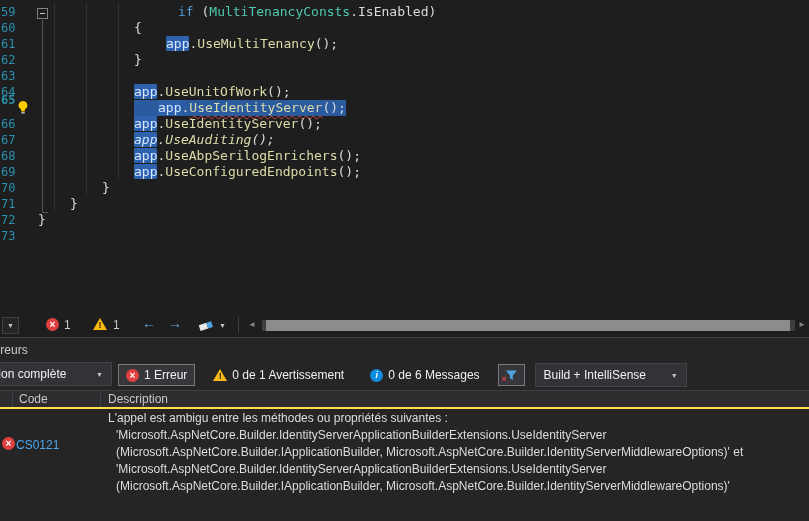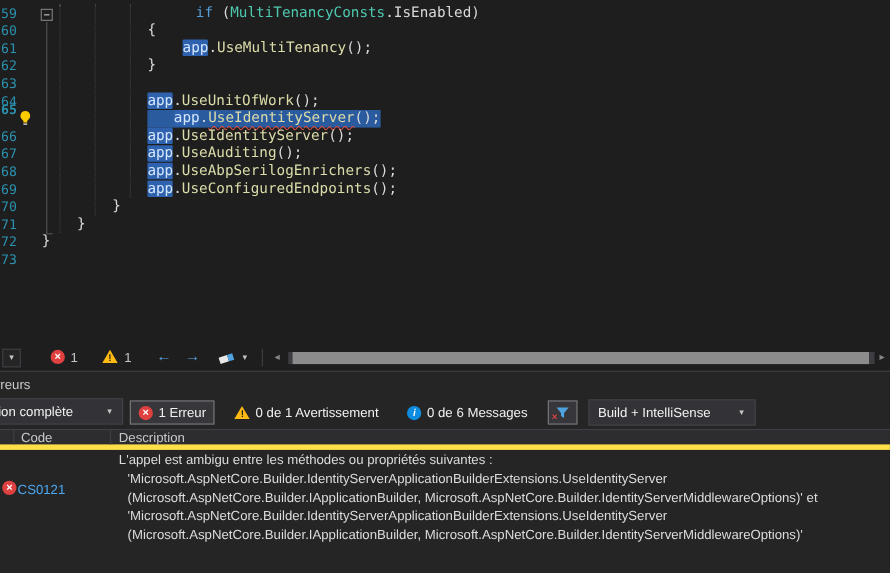--- a/index.html
+++ b/index.html
@@ -56,21 +56,21 @@
   .combo .chev{margin-left:auto;font-size:7px;color:#C5C5C5;padding-left:8px}
   .scope-combo{top:24px;left:-38px;width:150px}
   .filters{position:absolute;top:25px;left:118px;display:flex;align-items:center;gap:10px;height:24px}
   .tool-btn{display:flex;align-items:center;gap:5px;height:22px;padding:0 7px;background:none;
             border:1px solid transparent;color:#F1F1F1;font-family:"Liberation Sans",sans-serif;font-size:12px;white-space:nowrap}
   .tool-btn.checked{background:#37373B;border:1px solid #7A7A7E}
   .tool-btn.icon-only{padding:0 5px;position:relative}
   .tool-btn .redx{position:absolute;left:3px;bottom:1px;color:#DF4040;font-size:9px;font-weight:bold}
   .build-combo{position:relative;top:0;left:0;width:152px;height:24px}
   .grid-header{position:absolute;top:52px;left:0;width:809px;height:19px;background:#2D2D30;
-               border-top:1px solid #3F3F46;border-bottom:5px solid #fde047;display:flex;color:#C8C8C8}
+               border-top:1px solid #3F3F46;border-bottom:2px solid #fde047;display:flex;color:#C8C8C8}
   .col-sev{width:13px;border-right:1px solid #3F3F46}
   .col-code{width:88px;border-right:1px solid #3F3F46;display:flex;align-items:center;padding-left:6px}
   .col-desc{flex:1;display:flex;align-items:center;padding-left:7px}
   .grid-row{position:absolute;top:71px;left:0;width:809px;height:94px}
   .row-sev{position:absolute;left:2px;top:28px}
   .row-code{position:absolute;left:16px;top:29px;color:#4BA7F0}
   .row-desc{position:absolute;left:108px;top:1px;color:#DCDCDC;line-height:17px;white-space:pre}
   .row-desc div+div{padding-left:8px}
 </style>
 </head>
@@ -114,21 +114,21 @@
         <div class="line-num" style="top: 228px;">73</div>
       </div>
     <div>
         <div class="code-line" style="top: 4px; left: 134px; margin-left: 44px;"><span class="c-k">if</span><span class="c-p"> (</span><span class="c-t">MultiTenancyConsts</span><span class="c-p">.IsEnabled)</span></div>
         <div class="code-line" style="top: 20px; left: 134px;"><span class="c-p">{</span></div>
         <div class="code-line" style="top: 36px; left: 166px;"><span class="c-vh">app</span><span class="c-p">.</span><span class="c-m">UseMultiTenancy</span><span class="c-p">();</span></div>
         <div class="code-line" style="top: 52px; left: 134px;"><span class="c-p">}</span></div>
         <div class="code-line" style="top: 84px; left: 134px;"><span class="c-vh">app</span><span class="c-p">.</span><span class="c-m">UseUnitOfWork</span><span class="c-p">();</span></div>
         <div class="code-line selected" style="top: 100px; left: 134px; padding-left: 24px;"><span class="c-vh">app</span><span class="c-p">.</span><span class="c-e">UseIdentityServer</span><span class="c-p">();</span></div>
         <div class="code-line" style="top: 116px; left: 134px;"><span class="c-vh">app</span><span class="c-p">.</span><span class="c-m">UseIdentityServer</span><span class="c-p">();</span></div>
-        <div class="code-line" style="top: 132px; left: 134px;"><span class="c-vh">app</span><span class="c-p">.</span><span class="c-m">UseAuditing</span><span class="c-p">();</span></div>
+        <div class="code-line" style="top: 132px; left: 134px; font-style: italic;"><span class="c-vh">app</span><span class="c-p">.</span><span class="c-m">UseAuditing</span><span class="c-p">();</span></div>
         <div class="code-line" style="top: 148px; left: 134px;"><span class="c-vh">app</span><span class="c-p">.</span><span class="c-m">UseAbpSerilogEnrichers</span><span class="c-p">();</span></div>
         <div class="code-line" style="top: 164px; left: 134px;"><span class="c-vh">app</span><span class="c-p">.</span><span class="c-m">UseConfiguredEndpoints</span><span class="c-p">();</span></div>
         <div class="code-line" style="top: 180px; left: 102px;"><span class="c-p">}</span></div>
         <div class="code-line" style="top: 196px; left: 70px;"><span class="c-p">}</span></div>
         <div class="code-line" style="top: 212px; left: 38px;"><span class="c-p">}</span></div>
       </div>
   </div>
 
   <div class="health">
     <div class="mini-dd"><span>▼</span></div>

